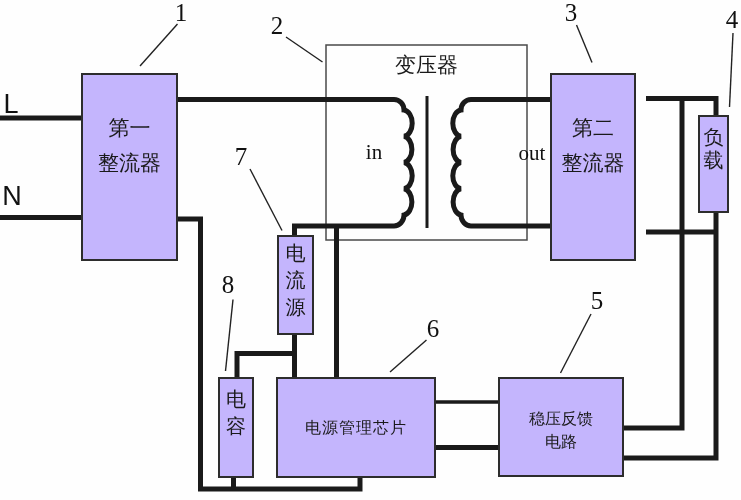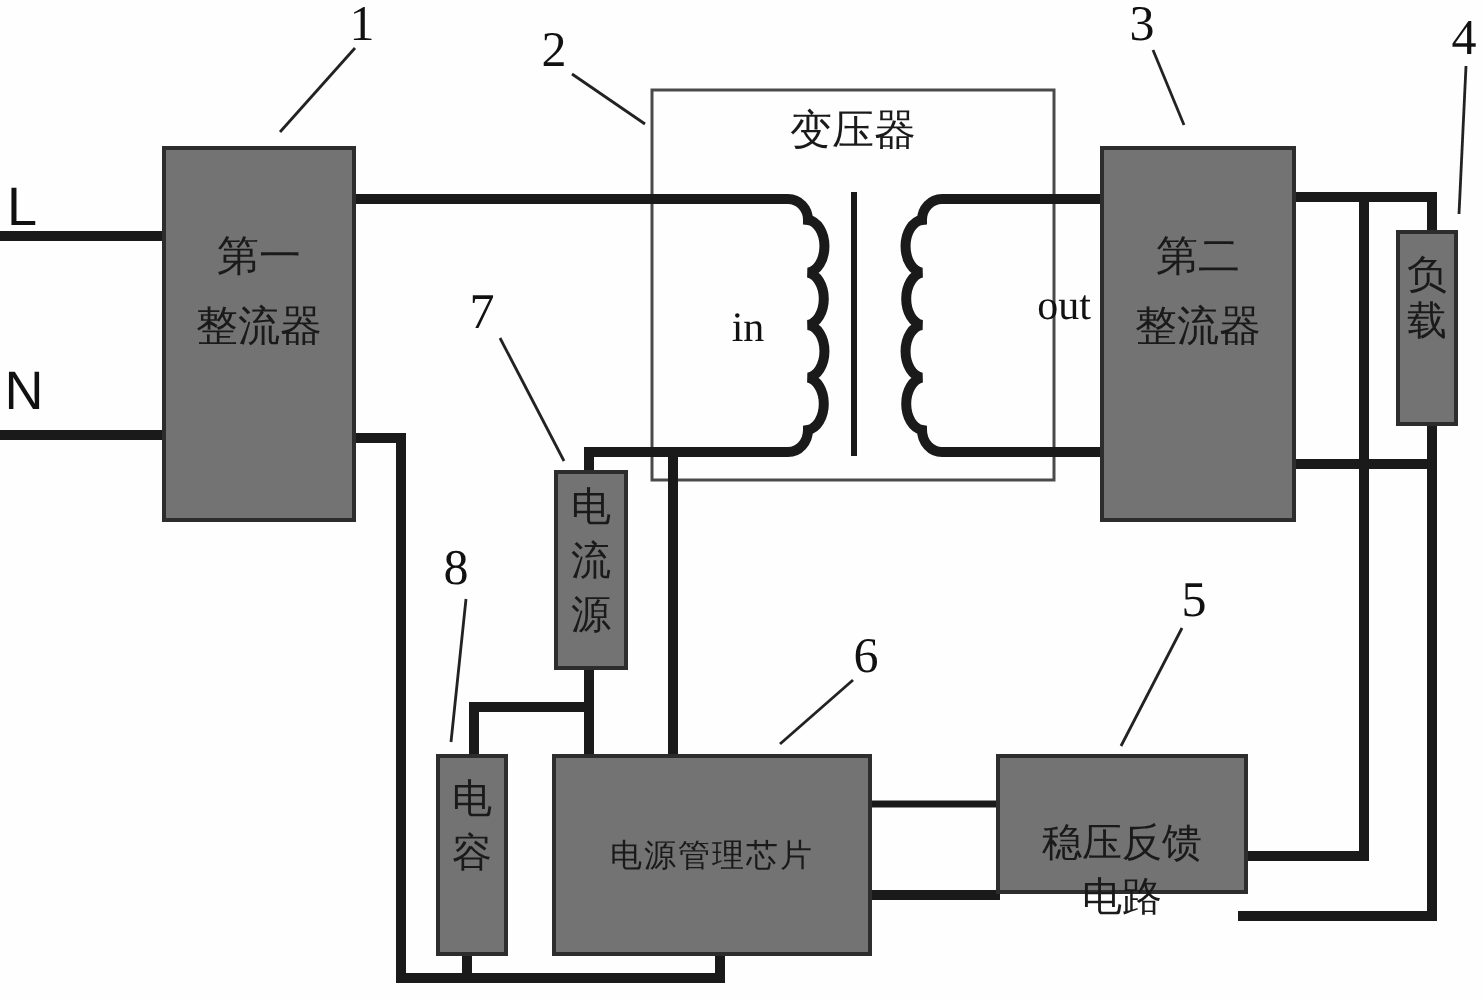--- a/index.html
+++ b/index.html
@@ -2,47 +2,47 @@
 <html><head>
 <meta charset="utf-8">
 <style>
   html,body{margin:0;padding:0;background:#ffffff;}
   #stage{
     position:relative;width:741px;height:500px;background:#fefefe;overflow:hidden;
     font-family:"DejaVu Sans",sans-serif;color:#1a1a1a;
   }
   #wires{position:absolute;left:0;top:0;z-index:1;}
   .blk{
-    position:absolute;box-sizing:border-box;background:#737373;border:2px solid #2d2d2d;
+    position:absolute;box-sizing:border-box;background:#c4b5fd;border:2px solid #2d2d2d;
     display:flex;flex-direction:column;align-items:center;z-index:2;
   }
   .blk .ln{line-height:1;white-space:nowrap;}
   .blk-transformer{background:transparent;border:none;z-index:2;}
   .cjk{font-family:"DejaVu Sans",sans-serif;}
   .reflabel{
     position:absolute;z-index:3;transform:translate(-50%,-50%);
     font-family:"Liberation Serif","DejaVu Serif",serif;font-size:25px;color:#111;
   }
   .termlabel{
     position:absolute;z-index:3;transform:translate(-50%,-50%);
     font-family:"Liberation Sans","DejaVu Sans",sans-serif;font-size:27px;font-weight:500;color:#111;
   }
   .coil-label{
     position:absolute;z-index:3;transform:translate(-50%,-50%);
     font-family:"Liberation Serif","DejaVu Serif",serif;font-size:21px;color:#111;
   }
   
   .blk-rect1{left:81px;top:73px;width:97px;height:188px;padding-top:43px;gap:14px;font-size:21px;}
-  .blk-rect2{left:550px;top:73px;width:98px;height:188px;padding-top:43px;gap:14px;font-size:21px;}
+  .blk-rect2{left:550px;top:73px;width:86px;height:188px;padding-top:43px;gap:14px;font-size:21px;}
   .blk-transformer{left:326px;top:45px;width:201px;height:195px;padding-top:10px;font-size:21px;}
   .blk-load{left:698px;top:115px;width:31px;height:98px;padding-top:10px;gap:3px;font-size:20px;}
   .blk-cursrc{left:277px;top:235px;width:37px;height:100px;padding-top:6px;gap:7px;font-size:20px;}
   .blk-cap{left:218px;top:377px;width:36px;height:101px;padding-top:10px;gap:7px;font-size:20px;}
   .blk-pmic{left:276px;top:377px;width:160px;height:101px;justify-content:center;font-size:16px;letter-spacing:1px;}
-  .blk-feedback{left:498px;top:377px;width:126px;height:70px;padding-top:32px;gap:7px;font-size:20px;}
+  .blk-feedback{left:498px;top:377px;width:126px;height:100px;padding-top:32px;gap:7px;font-size:16px;}
 </style>
 </head>
 <body>
 
 <div id="stage">
 
   <svg id="wires" width="741" height="500" viewBox="0 0 741 500">
 
     <rect x="326" y="45" width="201" height="195" fill="none" stroke="#4a4a4a" stroke-width="1.5"></rect>
 
@@ -129,21 +129,21 @@
 
   <div class="blk blk-pmic">
     <span class="ln cjk">电源管理芯片</span>
   </div>
 
   <div class="blk blk-feedback">
     <span class="ln cjk">稳压反馈</span>
     <span class="ln cjk">电路</span>
   </div>
 
-  <span class="coil-label" style="left:374px;top:164px;text-align:right;">in</span>
+  <span class="coil-label" style="left:374px;top:152px;text-align:right;">in</span>
   <span class="coil-label" style="left:488px;top:153px;margin-left:44px;">out</span>
 
   <span class="termlabel" style="left:11px;top:104px;">L</span>
   <span class="termlabel" style="left:12px;top:196px;">N</span>
 
   <span class="reflabel" style="left:181px;top:13px;">1</span>
   <span class="reflabel" style="left:277px;top:26px;">2</span>
   <span class="reflabel" style="left:571px;top:13px;">3</span>
   <span class="reflabel" style="left:732px;top:20px;">4</span>
   <span class="reflabel" style="left:597px;top:301px;">5</span>

